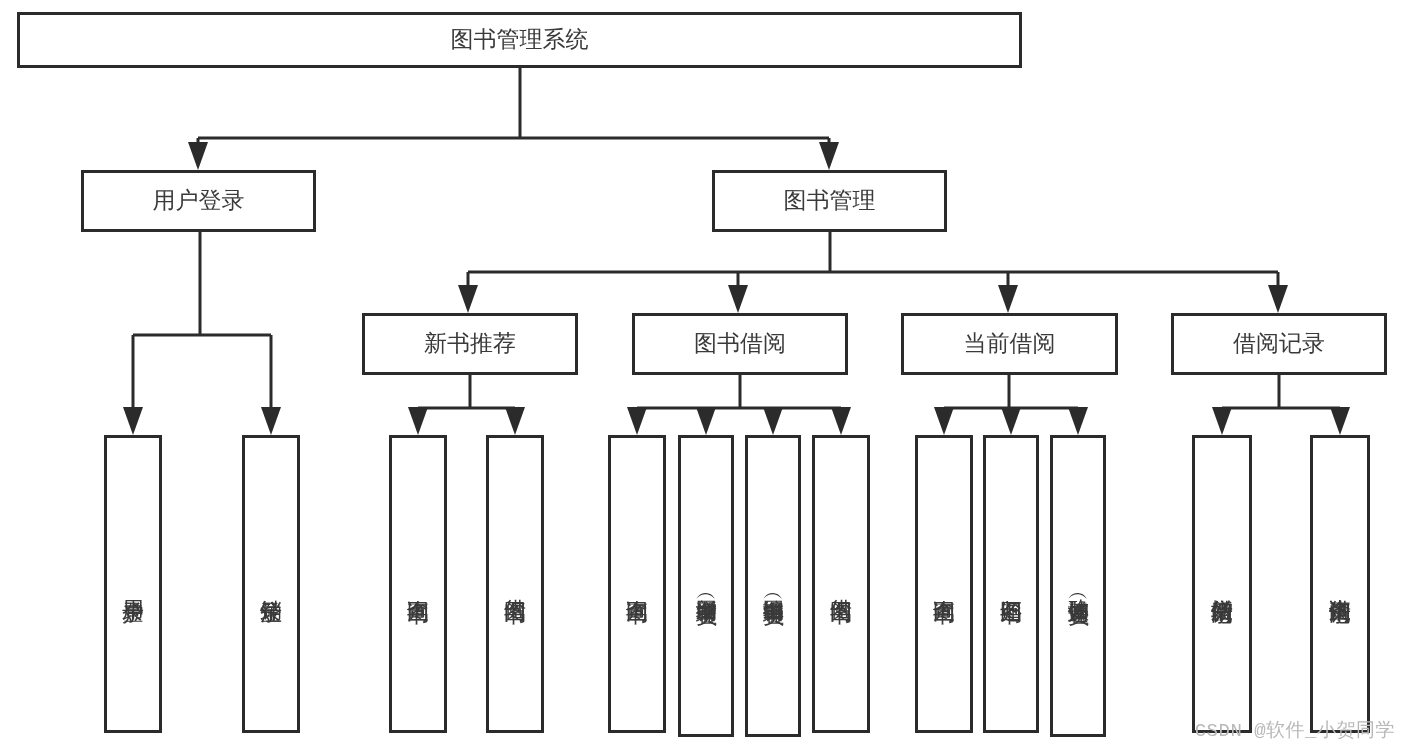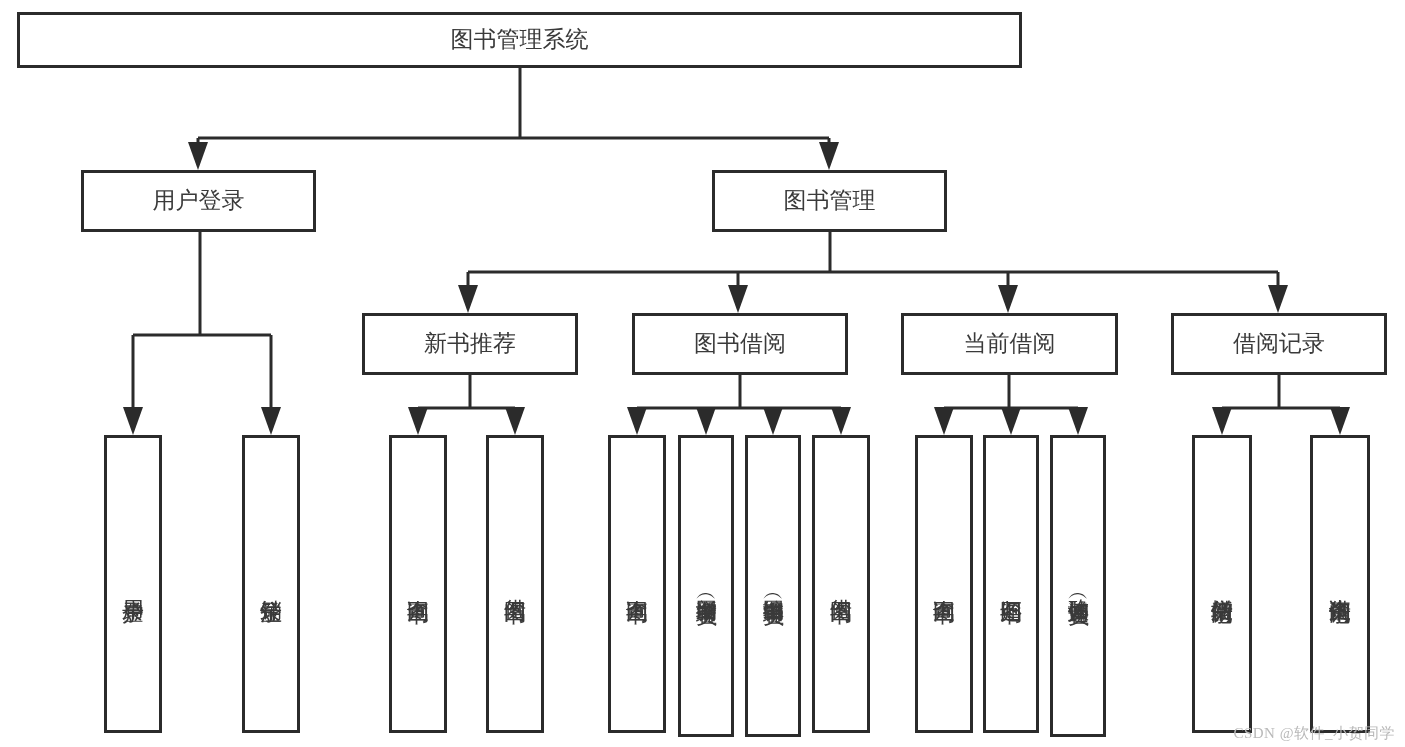--- a/index.html
+++ b/index.html
@@ -70,22 +70,22 @@
     line-height: 1.18;
     letter-spacing: 1px;
     color: #3a3a3a;
     white-space: nowrap;
     text-align: center;
   }
   .watermark {
     position: absolute;
     right: 10px;
     bottom: 4px;
-    font-family: Liberation Serif, serif;
-    font-size: 15px;
+    font-family: Liberation Mono, monospace;
+    font-size: 19px;
     color: #b9b9b9;
     white-space: nowrap;
     letter-spacing: 0.5px;
   }
 </style>
 </head>
 <body>
 
 <div id="diagram-root">
   <svg class="diagram-canvas" viewBox="0 0 1405 747">

